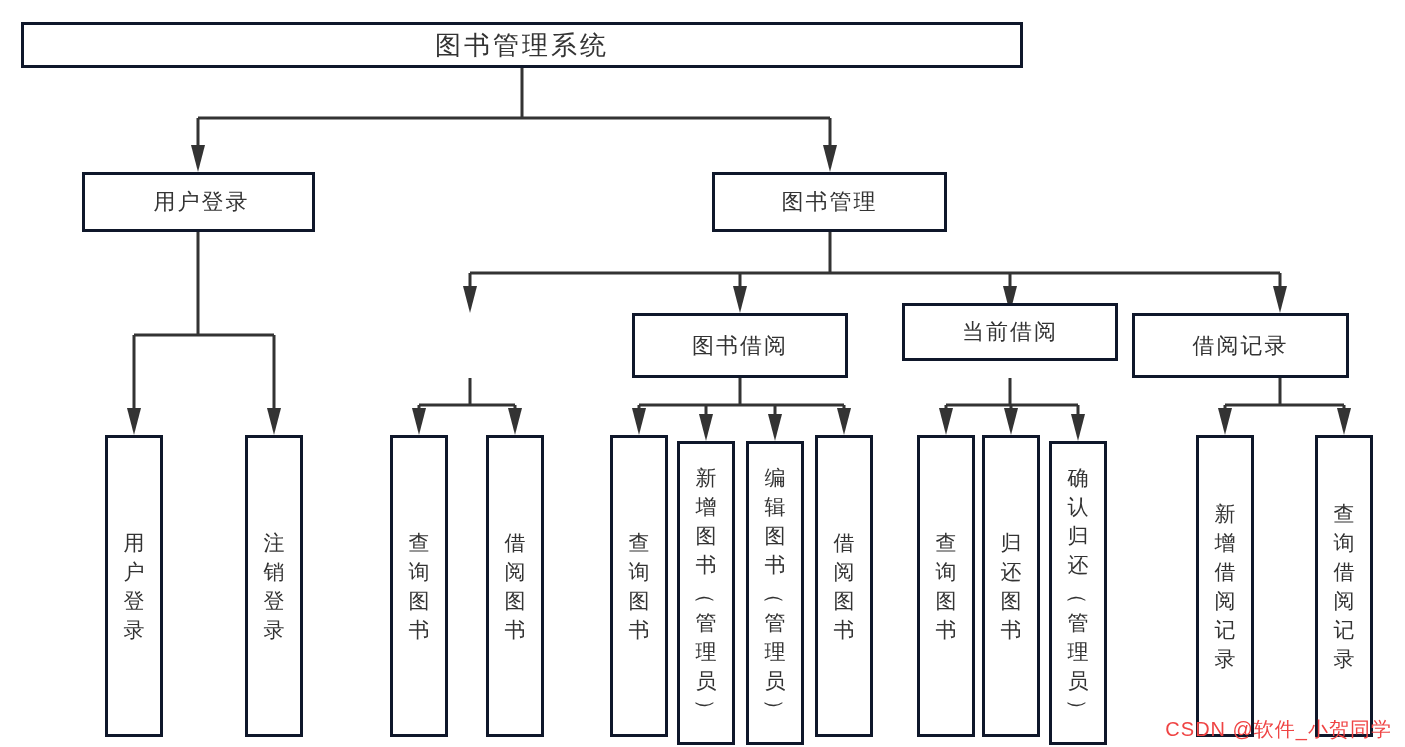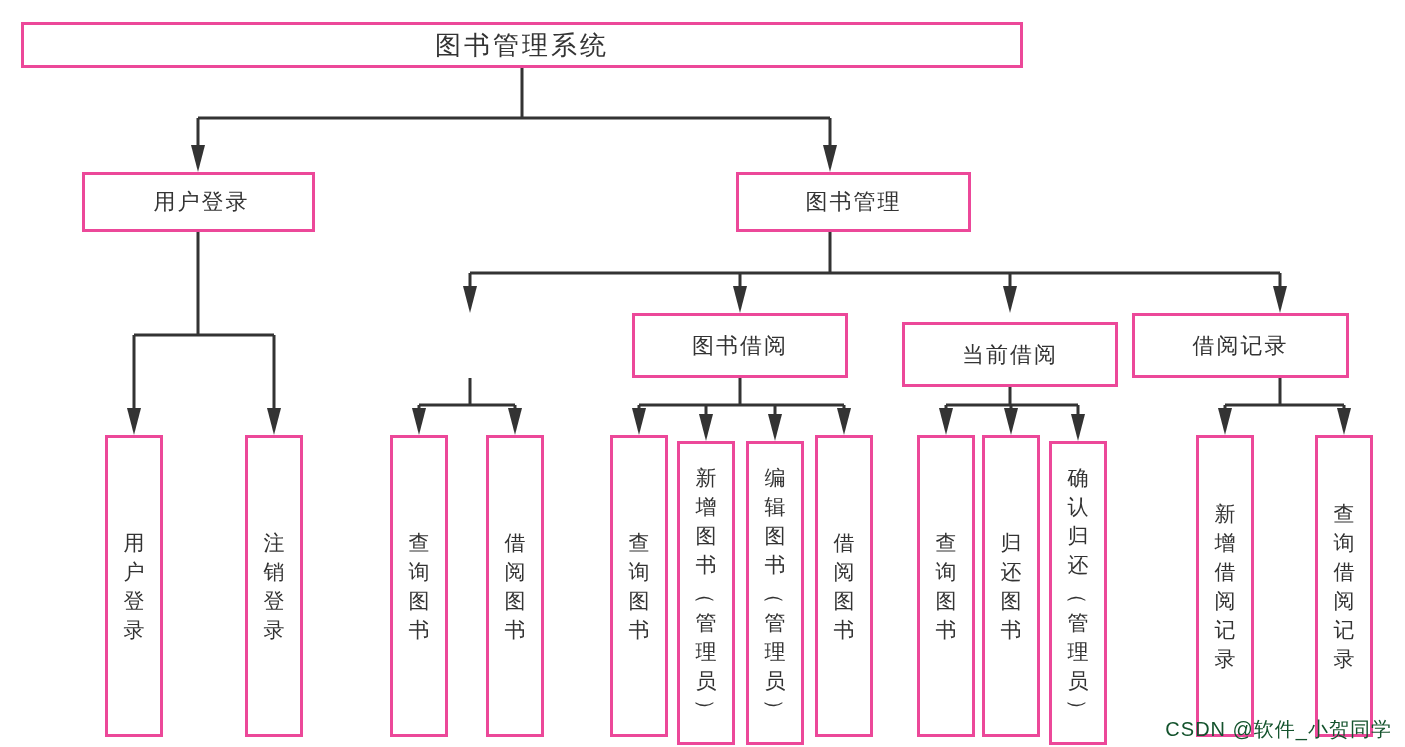--- a/index.html
+++ b/index.html
@@ -6,21 +6,21 @@
   body{
     width:1405px;height:747px;position:relative;overflow:hidden;
     background:#ffffff;
     font-family:"Liberation Sans","DejaVu Sans",sans-serif;
     color:#333333;
   }
   .stage{position:absolute;inset:0;}
   svg.connectors{position:absolute;left:0;top:0;z-index:0;}
   .box{
     position:absolute;box-sizing:border-box;z-index:1;
-    background:#ffffff;border:3px solid #ec4899;
+    background:#ffffff;border:3px solid #0f172a;
     display:flex;align-items:center;justify-content:center;
     color:#333333;
   }
   .hlabel{font-size:22px;letter-spacing:2px;white-space:nowrap;}
   .root-label{font-size:26px;letter-spacing:3px;}
   .vbox{flex-direction:column;row-gap:8px;}
   .vchar{display:block;font-size:21px;line-height:1;}
   .vchar.rot{transform:rotate(90deg);}
   .watermark{
     position:absolute;right:13px;bottom:4px;z-index:5;
@@ -72,28 +72,28 @@
     </g>
   </svg>
 
   <div class="box" style="left:21px;top:22px;width:1002px;height:46px;">
     <span class="hlabel root-label">图书管理系统</span>
   </div>
 
   <div class="box" style="left:82px;top:172px;width:233px;height:60px;padding-left:6px;">
     <span class="hlabel">用户登录</span>
   </div>
-  <div class="box" style="left:712px;top:172px;width:235px;height:60px;margin-left:24px;">
+  <div class="box" style="left:712px;top:172px;width:235px;height:60px;">
     <span class="hlabel">图书管理</span>
   </div>
 
   <div class="box" style="left:632px;top:313px;width:216px;height:65px;font-family:Liberation Mono, monospace;">
     <span class="hlabel">图书借阅</span>
   </div>
-  <div class="box" style="left:902px;top:322px;width:216px;height:65px;">
+  <div class="box" style="left:902px;top:303px;width:216px;height:58px;">
     <span class="hlabel">当前借阅</span>
   </div>
   <div class="box" style="left:1132px;top:313px;width:217px;height:65px;">
     <span class="hlabel">借阅记录</span>
   </div>
 
   <div class="box vbox" style="left:105px;top:435px;width:58px;height:302px;">
       <span class="vchar">用</span>
       <span class="vchar">户</span>
       <span class="vchar">登</span>
@@ -188,14 +188,14 @@
     </div>
   <div class="box vbox" style="left:1315px;top:435px;width:58px;height:302px;">
       <span class="vchar">查</span>
       <span class="vchar">询</span>
       <span class="vchar">借</span>
       <span class="vchar">阅</span>
       <span class="vchar">记</span>
       <span class="vchar">录</span>
     </div>
 
-  <div class="watermark" style="color: #14532d;">CSDN @软件_小贺同学</div>
+  <div class="watermark" style="color: #ef4444;">CSDN @软件_小贺同学</div>
 </div>
 
 </body></html>

